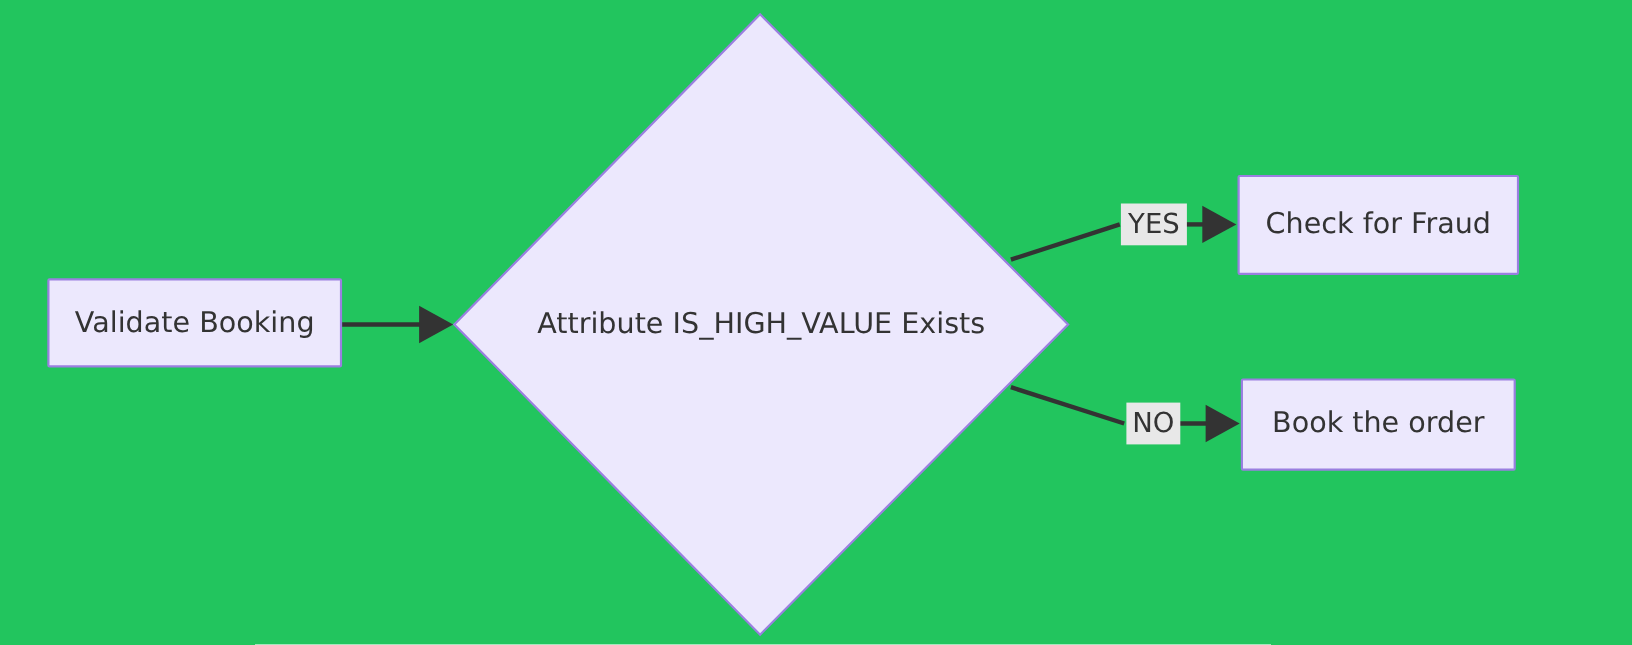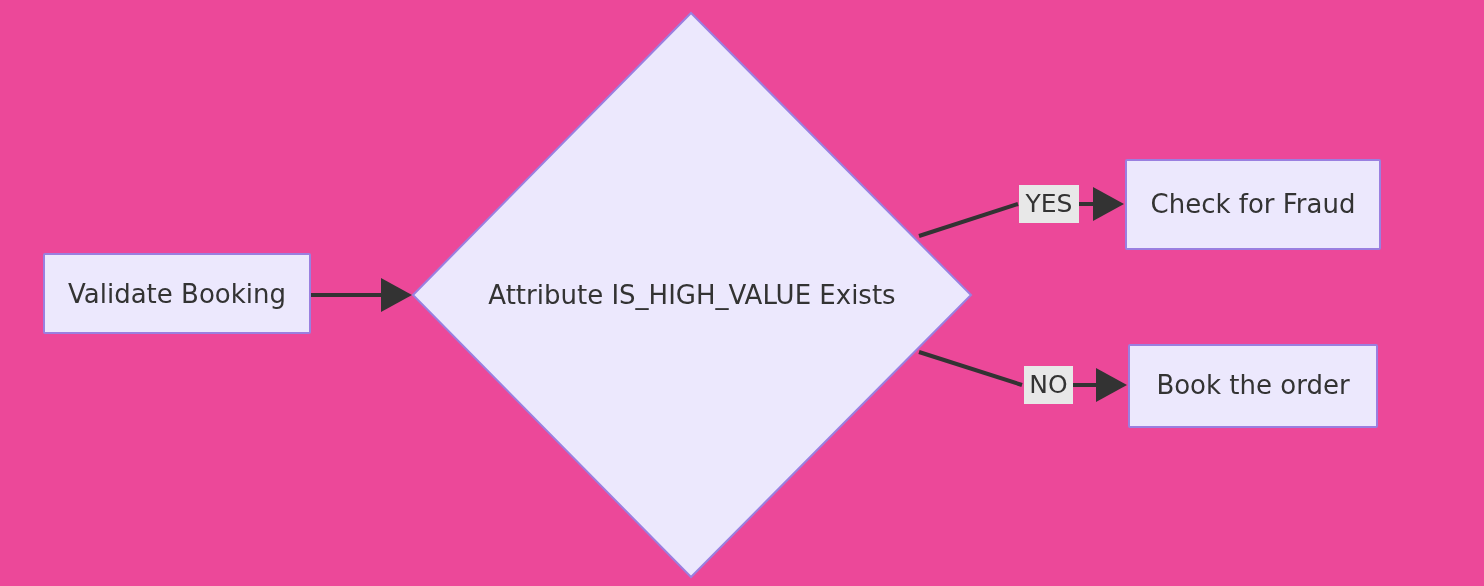--- a/index.html
+++ b/index.html
@@ -7,21 +7,21 @@
     padding: 0;
     background: #ffffff;
   }
   body {
     font-family: "DejaVu Sans", sans-serif;
   }
   #diagram-root {
     position: relative;
     width: 1484px;
     height: 586px;
-    background: #ec4899;
+    background: #22c55e;
     overflow: hidden;
   }
   #flow-svg {
     position: absolute;
     left: 0;
     top: 0;
     width: 1484px;
     height: 586px;
     display: block;
   }

